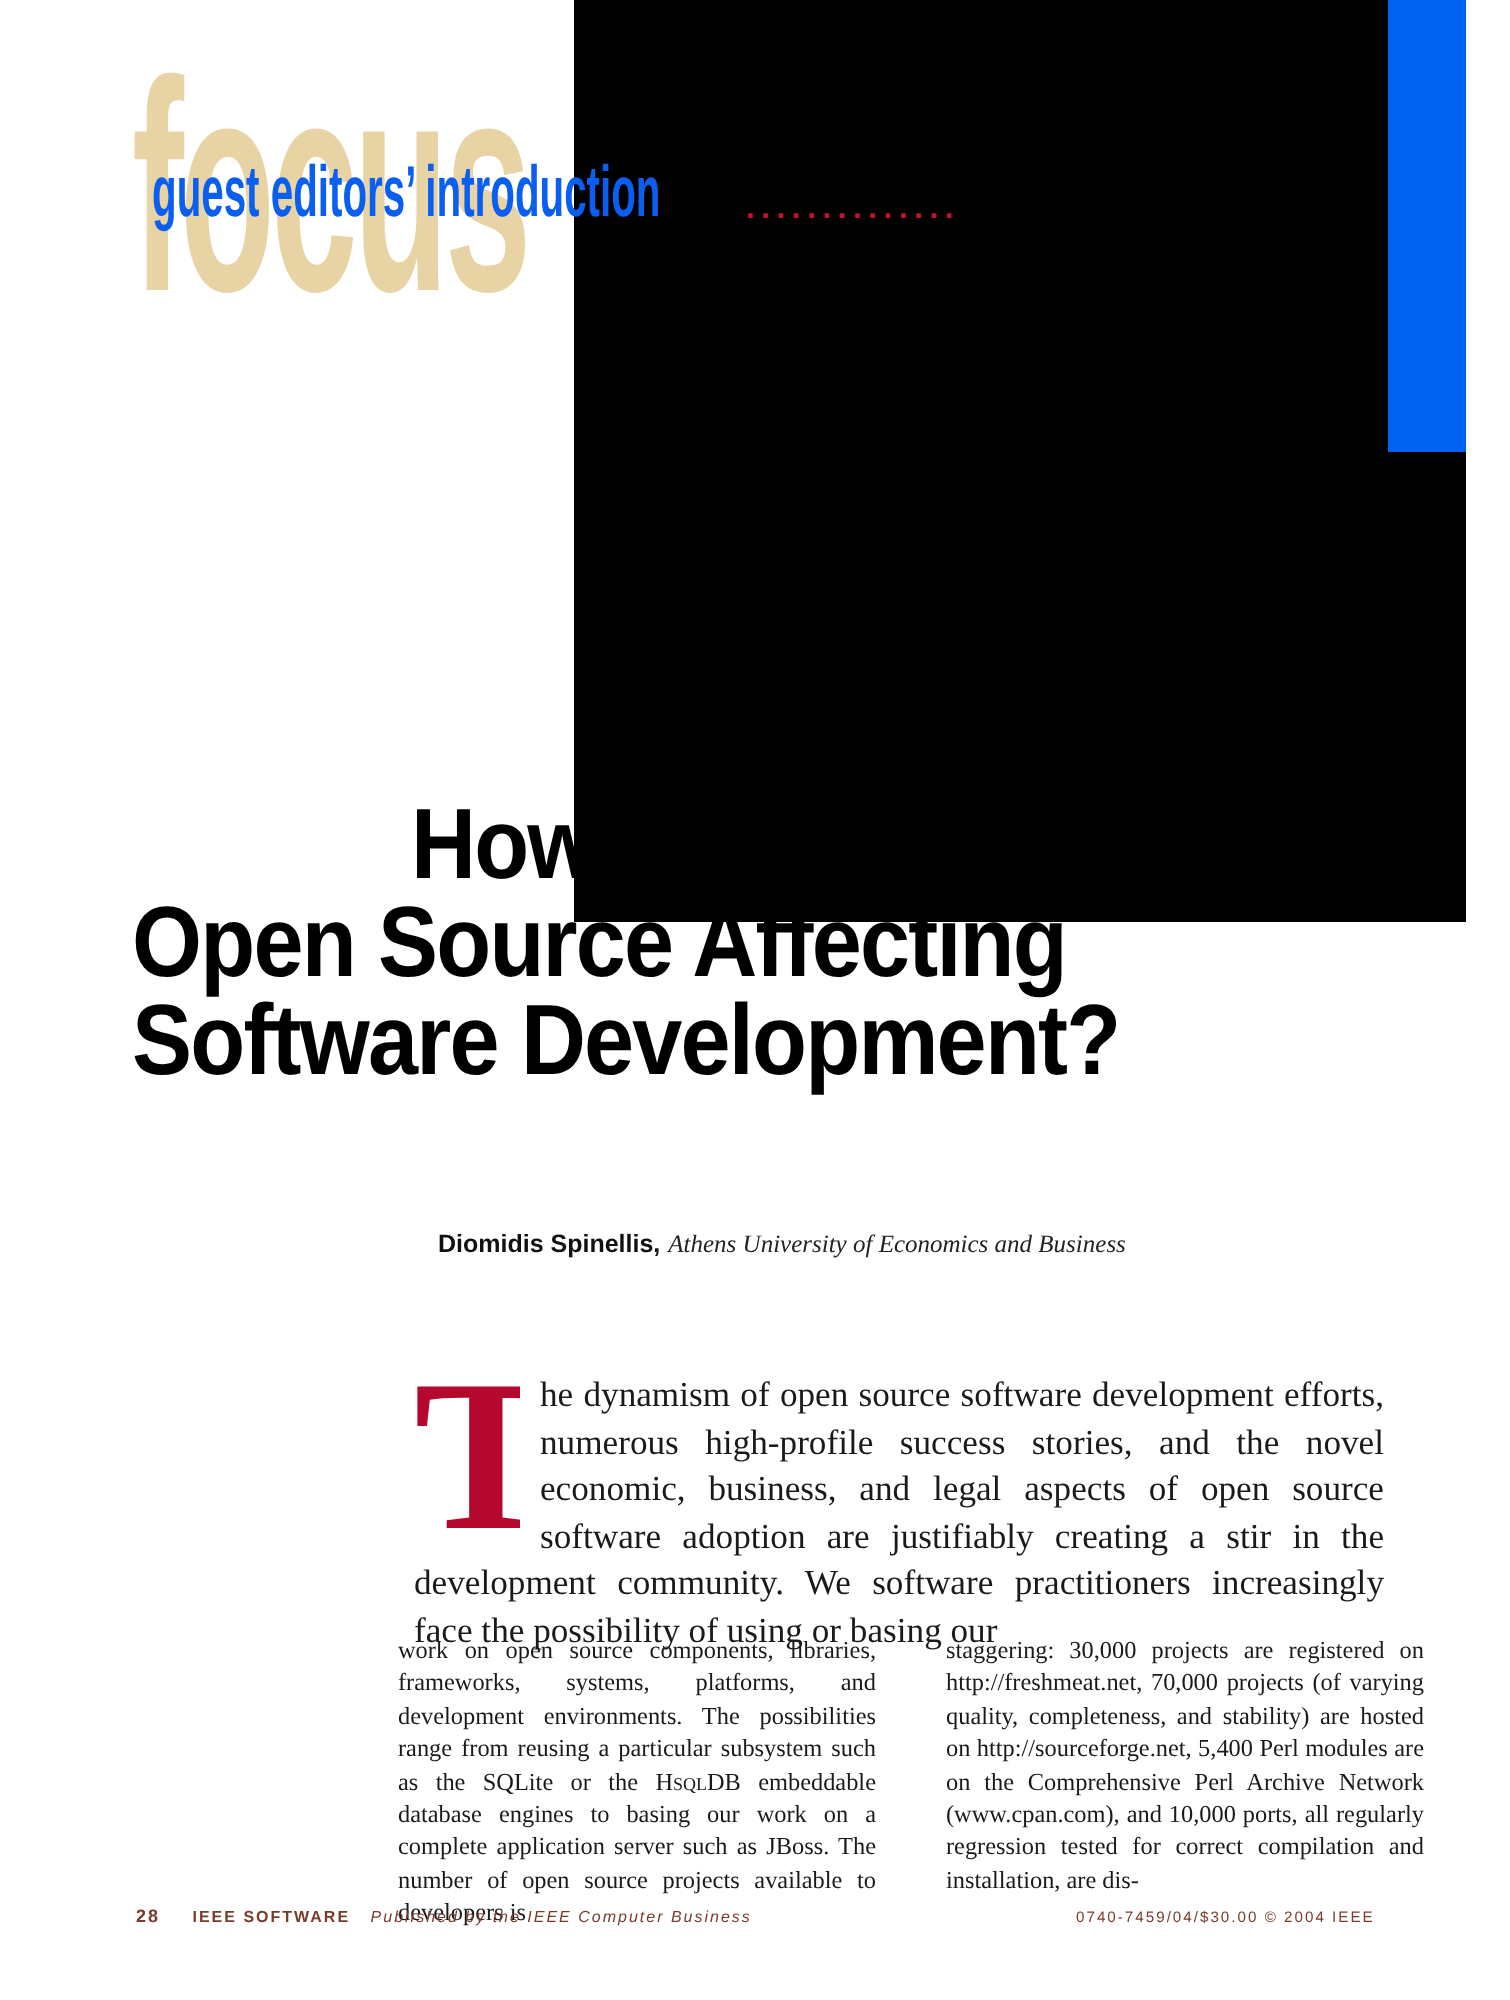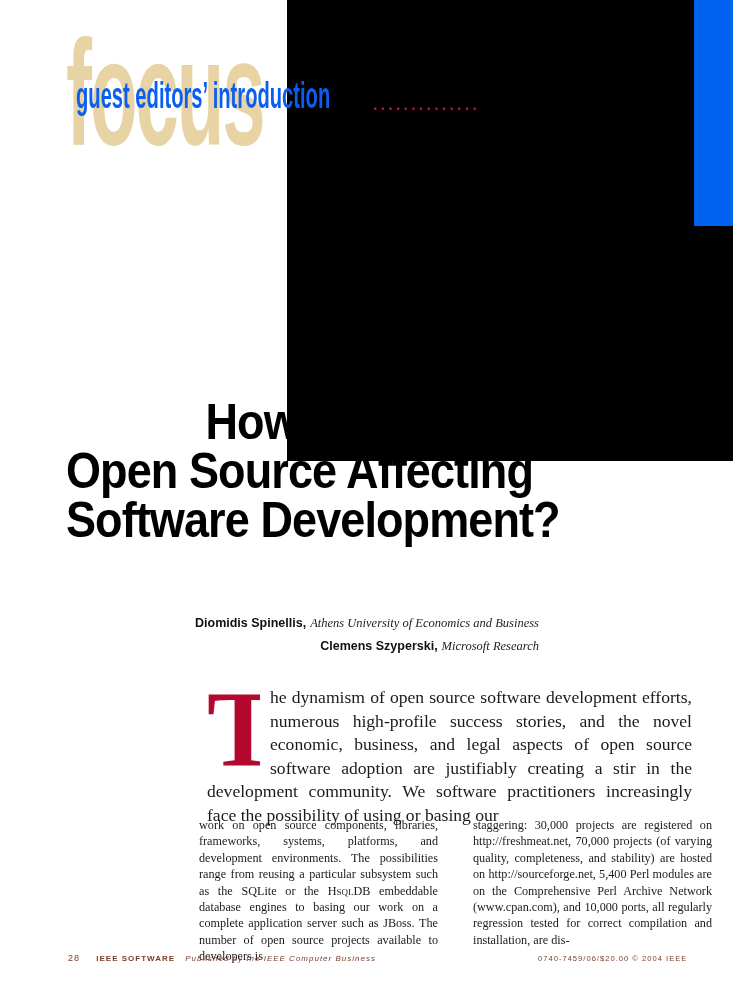--- a/index.html
+++ b/index.html
@@ -30,40 +30,40 @@
 
   .title {
     position: absolute; left: 66px; top: 398px; width: 560px; z-index: 0;
     font-family: "Liberation Sans", sans-serif; font-weight: bold;
     font-size: 50px; line-height: 49px; color: #000;
     letter-spacing: -1px;
   }
   .title .line { display: block; white-space: nowrap; transform: scaleX(0.9); transform-origin: left top; }
   .title .line1 { padding-left: 155px; }
 
-  .authors { position: absolute; left: 195px; top: 613px; text-align: right; }
+  .authors { position: absolute; left: 219px; top: 613px; }
   .author { display: block; height: 23px; white-space: nowrap; }
   .author-name { font-family: "Liberation Sans", sans-serif; font-weight: bold; font-size: 12.5px; color: #111; }
   .author-aff { font-family: "Liberation Serif", serif; font-style: italic; font-size: 12.5px; color: #222; }
 
   .lede { position: absolute; left: 207px; top: 686px; width: 485px;
     font-size: 17.6px; line-height: 23.6px; text-align: justify; color: #1a1a1a; }
   .dropcap {
     float: left; width: 53px; height: 78px; margin: 4px 10px 0 0;
     font-family: "Liberation Serif", serif; font-weight: bold; font-size: 108px; line-height: 78px;
     color: #b5082e; text-align: center; overflow: hidden;
   }
 
   .col { position: absolute; top: 817px; width: 239px; font-size: 12.2px; line-height: 16.4px; text-align: justify; color: #1a1a1a; }
   .col.left { left: 199px; }
   .col.right { left: 473px; }
   .smallcaps { font-variant: small-caps; }
 
   .footer-left { position: absolute; left: 68px; top: 953px; font-family: "Liberation Sans", sans-serif; font-size: 8px; color: #7a3c2a; white-space: nowrap; }
-  .page-num { font-weight: normal; font-size: 9px; letter-spacing: 1px; margin-right: 14px; }
+  .page-num { font-weight: bold; font-size: 9px; letter-spacing: 1px; margin-right: 14px; }
   .journal { font-weight: bold; letter-spacing: 1px; margin-right: 8px; }
   .publisher { font-style: italic; letter-spacing: 1px; }
   .footer-right { position: absolute; left: 538px; top: 954px; font-family: "Liberation Sans", sans-serif; font-size: 7.6px; color: #7a3c2a; letter-spacing: 1px; white-space: nowrap; }
 </style>
 </head>
 <body>
 
 <div class="black-block"></div>
 <div class="blue-bar"></div>
 
@@ -78,34 +78,30 @@
 </h1>
 
 <div class="black-block" style="z-index:2;"></div>
 <div class="blue-bar" style="z-index:2;"></div>
 
 <div class="authors">
   <span class="author">
     <span class="author-name">Diomidis Spinellis,</span>
     <span class="author-aff">Athens University of Economics and Business</span>
   </span>
-  <span class="author">
-    <span class="author-name">Clemens Szyperski,</span>
-    <span class="author-aff">Microsoft Research</span>
-  </span>
 </div>
 
 <div class="lede">
   <span class="dropcap">T</span>
   <span>he dynamism of open source software development efforts, numerous high-profile success stories, and the novel economic, business, and legal aspects of open source software adoption are justifiably creating a stir in the development community. We software practitioners increasingly face the possibility of using or basing our</span>
 </div>
 
 <div class="col left">
   <span>work on open source components, libraries, frameworks, systems, platforms, and development environments. The possibilities range from reusing a particular subsystem such as the SQLite or the </span><span class="smallcaps">HsqlDB</span><span> embeddable database engines to basing our work on a complete application server such as JBoss. The number of open source projects available to developers is</span>
 </div>
 <div class="col right">staggering: 30,000 projects are registered on http://freshmeat.net, 70,000 projects (of varying quality, completeness, and stability) are hosted on http://sourceforge.net, 5,400 Perl modules are on the Comprehensive Perl Archive Network (www.cpan.com), and 10,000 ports, all regularly regression tested for correct compilation and installation, are dis-</div>
 
 <div class="footer-left">
   <span class="page-num">28</span>
   <span class="journal">IEEE SOFTWARE</span>
   <span class="publisher">Published by the IEEE Computer Business</span>
 </div>
-<div class="footer-right">0740-7459/06/$20.00 © 2004 IEEE</div>
+<div class="footer-right">0740-7459/04/$30.00 © 2004 IEEE</div>
 
 </body></html>

